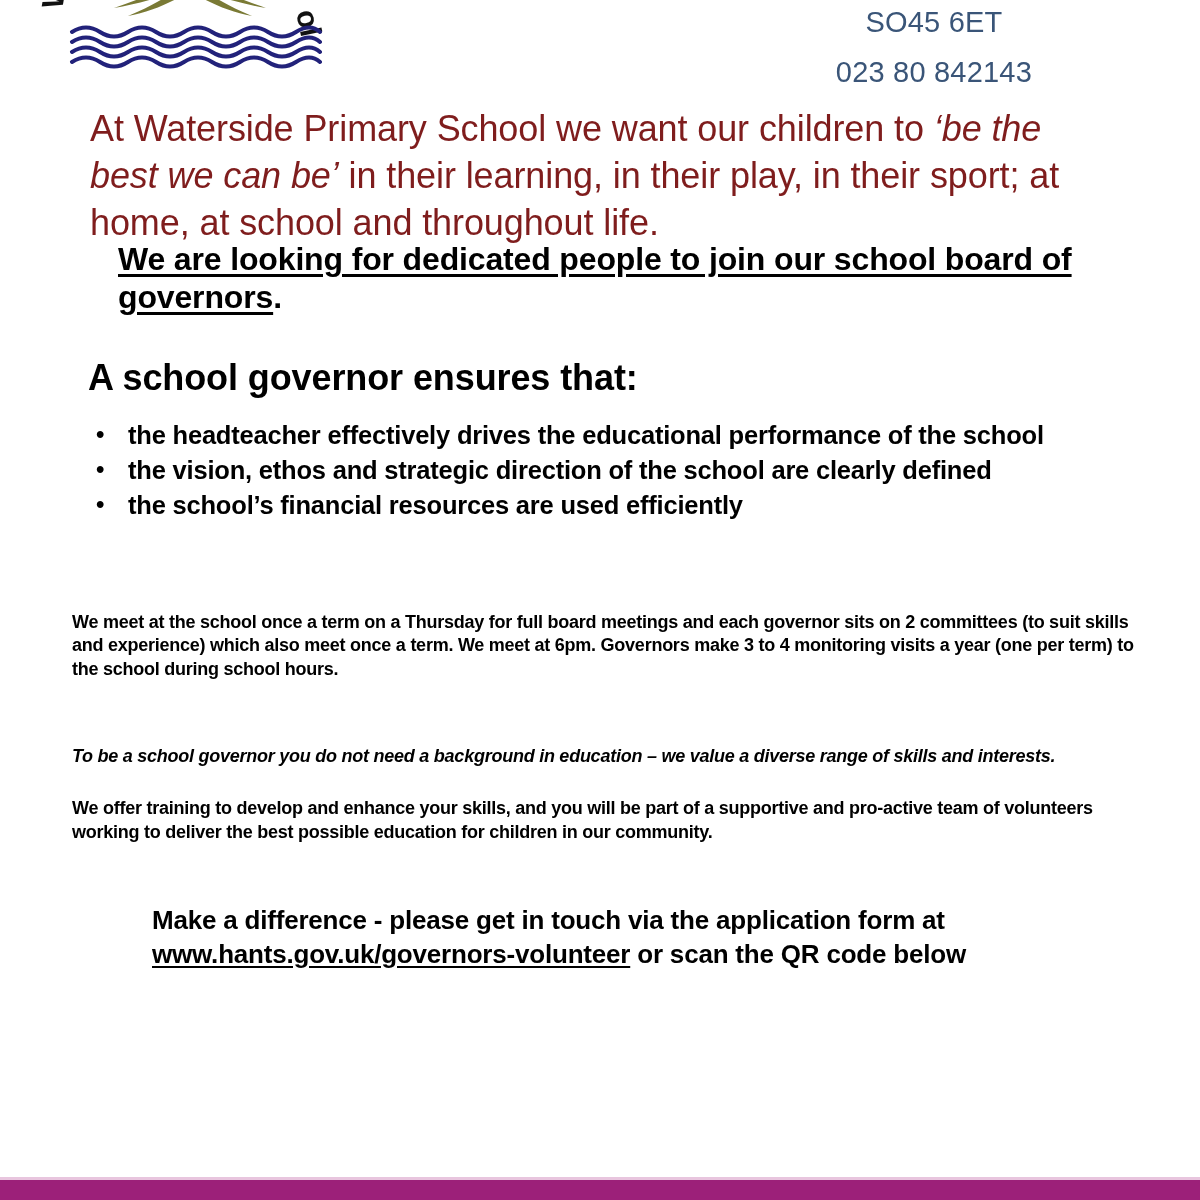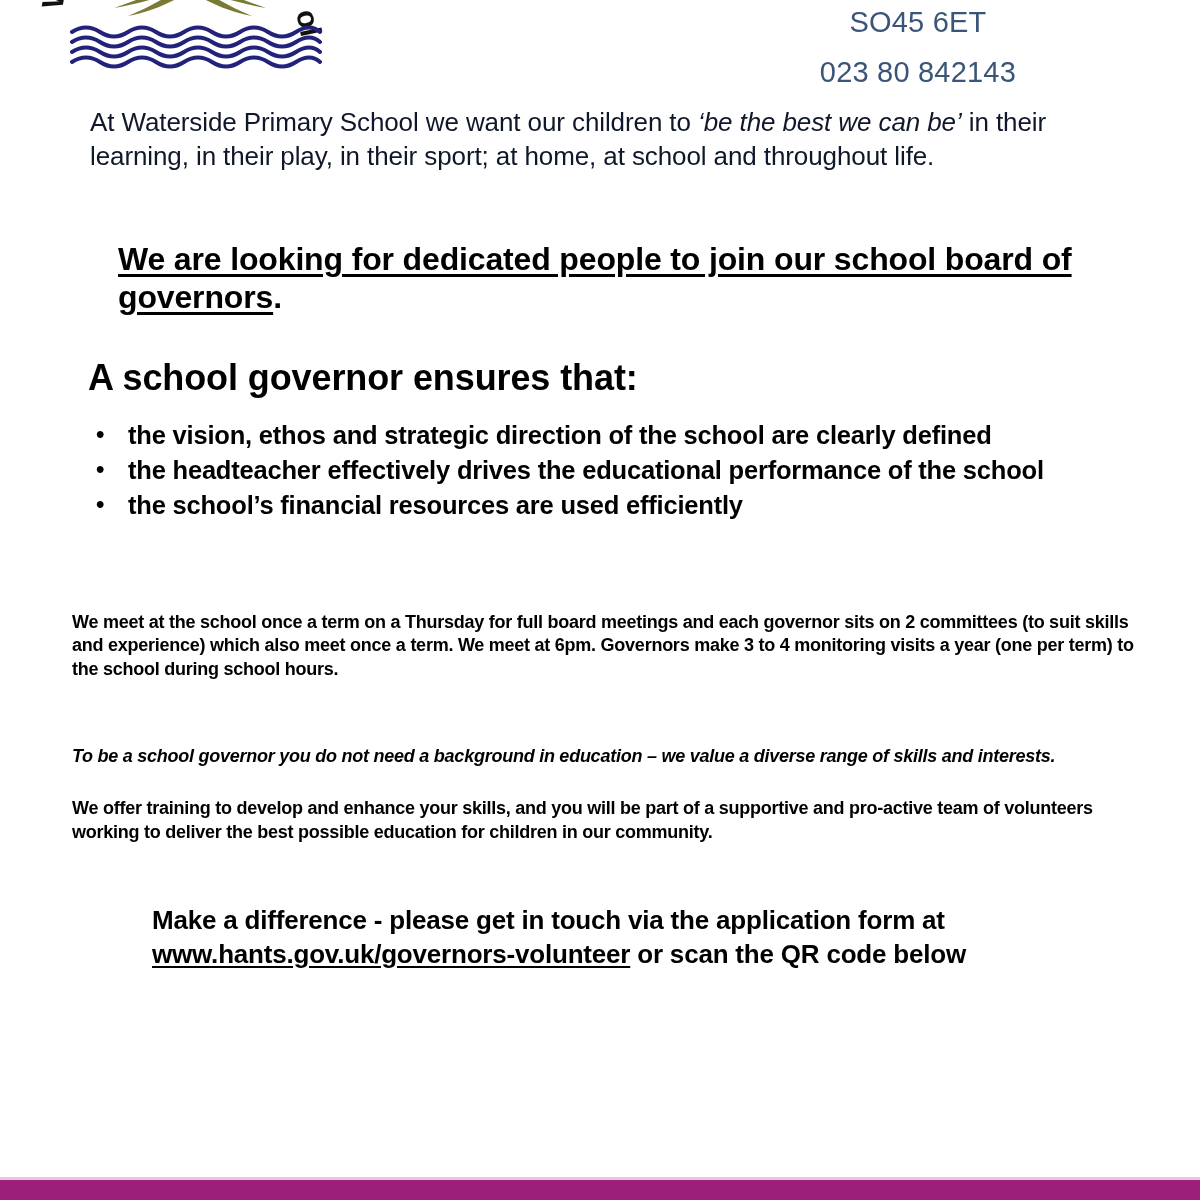--- a/index.html
+++ b/index.html
@@ -32,41 +32,41 @@
     position: absolute;
     left: 40px;
     top: -118px;
     width: 300px;
     height: 210px;
   }
   .logo-svg { display: block; }
 
   .contact {
     position: absolute;
-    right: 184px;
+    right: 168px;
     top: 8px;
     text-align: center;
     line-height: 1.0;
   }
   .contact-line {
     color: #3a5578;
     font-size: 29px;
     letter-spacing: 0.2px;
     white-space: nowrap;
     margin-bottom: 21px;
   }
 
   
   .mission {
     position: absolute;
     left: 90px;
     top: 106px;
     width: 970px;
-    color: #0f172a;
-    font-size: 26px;
+    color: #7f1d1d;
+    font-size: 36px;
     line-height: 1.305;
     letter-spacing: -0.1px;
   }
   .mission em {
     font-style: italic;
   }
 
   
   .content {
     position: absolute;
@@ -225,22 +225,22 @@
 
   <div class="mission"><span>At Waterside Primary School we want our children to </span><em>‘be the best we can be’</em><span> in their learning, in their play, in their sport; at home, at school and throughout life.</span></div>
 
   <div class="content">
 
     <div class="headline"><u>We are looking for dedicated people to join our school board of governors</u><span>.</span></div>
 
     <div class="lead">A school governor ensures that:</div>
 
     <ul class="bullets">
+      <li>the headteacher effectively drives the educational performance of the school</li>
       <li>the vision, ethos and strategic direction of the school are clearly defined</li>
-      <li>the headteacher effectively drives the educational performance of the school</li>
       <li>the school’s financial resources are used efficiently</li>
     </ul>
 
     <div class="para para-gap-lg">We meet at the school once a term on a Thursday for full board meetings and each governor sits on 2 committees (to suit skills and experience) which also meet once a term. We meet at 6pm. Governors make 3 to 4 monitoring visits a year (one per term) to the school during school hours.</div>
 
     <div class="para para-gap-xl">To be a school governor you do not need a background in education – we value a diverse range of skills and interests.</div>
 
     <div class="para para-gap-md">We offer training to develop and enhance your skills, and you will be part of a supportive and pro-active team of volunteers working to deliver the best possible education for children in our community.</div>
 
 

